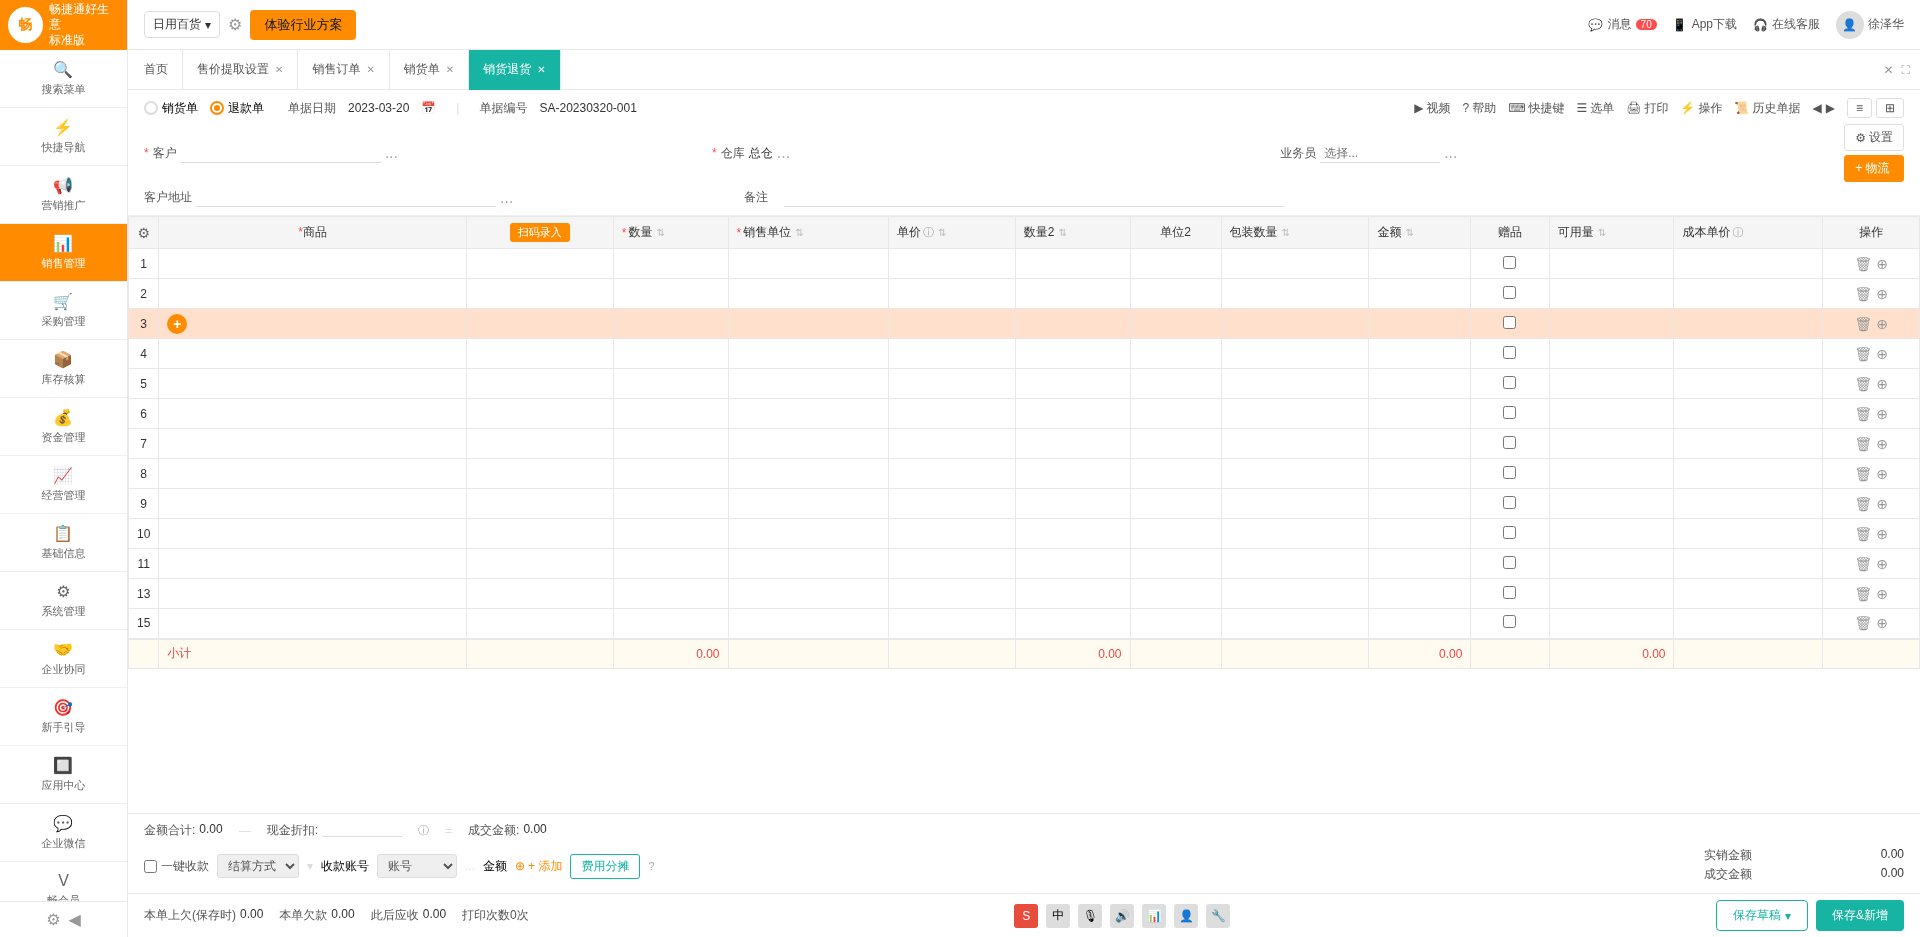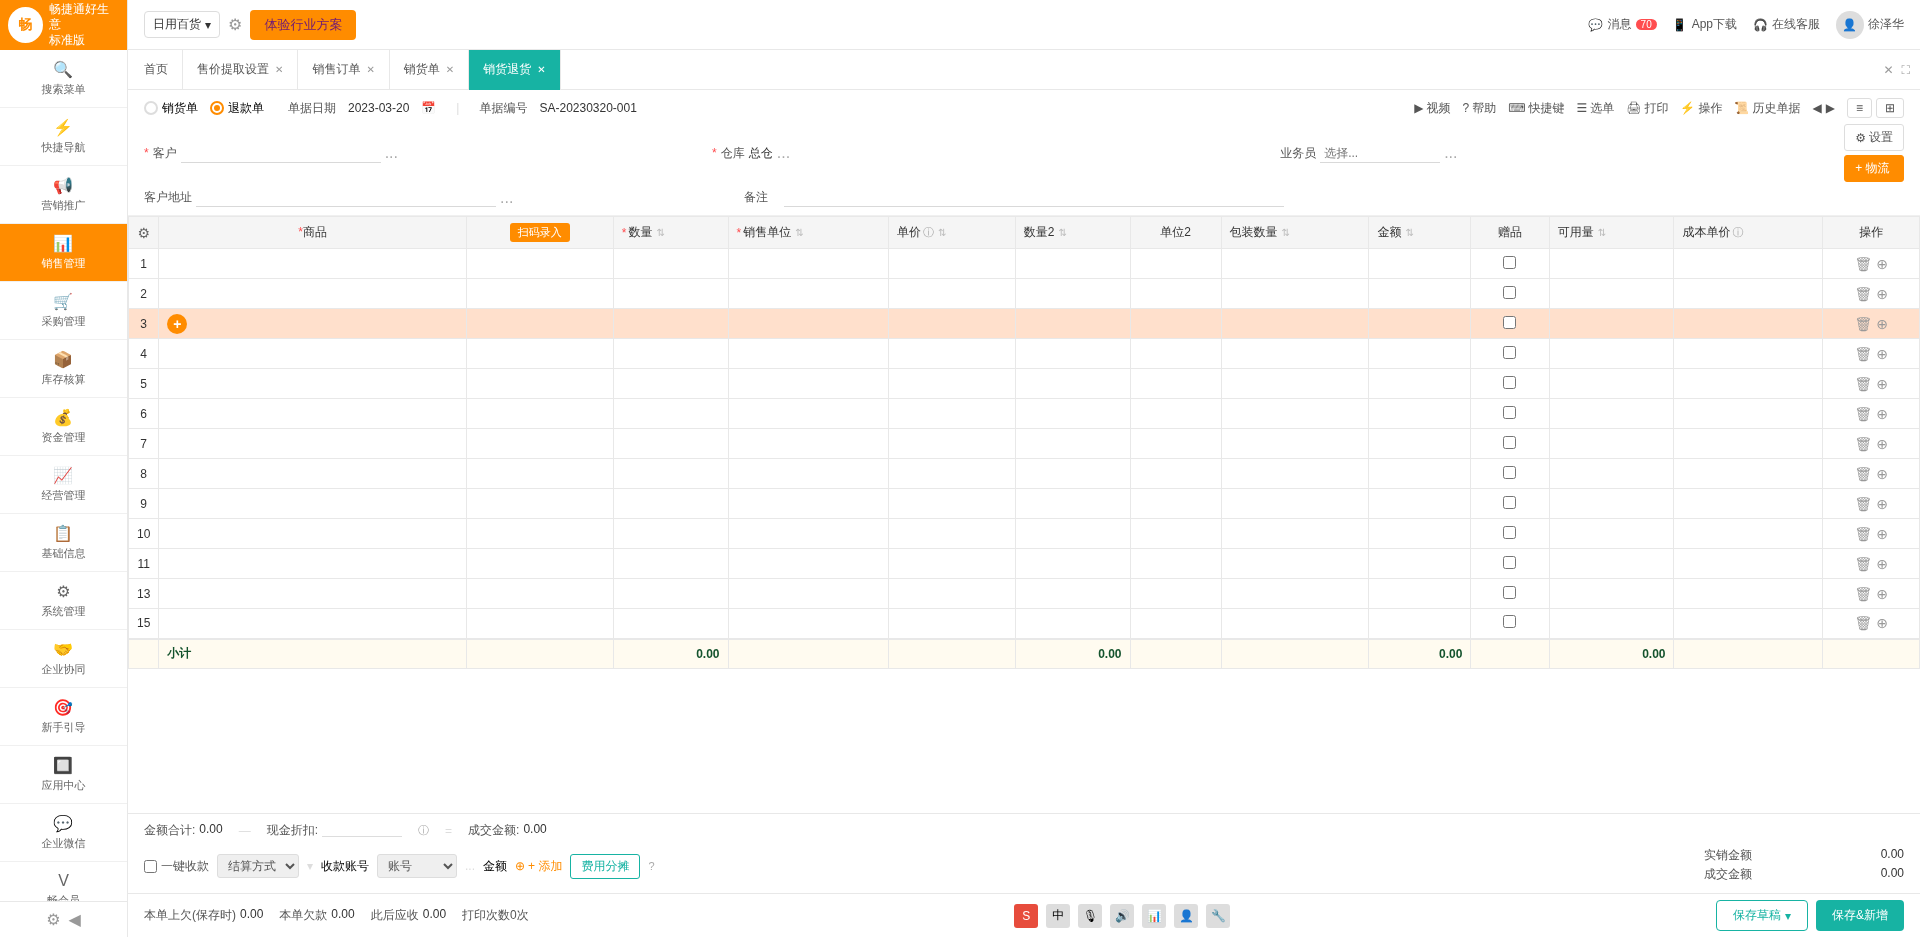--- a/index.html
+++ b/index.html
@@ -19,21 +19,21 @@
     .sidebar-bottom-btn { color: #999; cursor: pointer; font-size: 16px; }
 
     
     .main { flex: 1; display: flex; flex-direction: column; overflow: hidden; }
 
     
     .top-header { background: #fff; height: 50px; display: flex; align-items: center; justify-content: space-between; padding: 0 16px; border-bottom: 1px solid #e8e8e8; flex-shrink: 0; }
     .header-left { display: flex; align-items: center; gap: 8px; }
     .dropdown-selector { display: flex; align-items: center; gap: 4px; color: #333; cursor: pointer; padding: 4px 8px; border: 1px solid #ddd; border-radius: 4px; }
     .gear-btn { color: #999; cursor: pointer; font-size: 16px; }
-    .try-btn { background: #ff8c00; color: #701a75; padding: 6px 14px; border: none; border-radius: 4px; cursor: pointer; font-size: 13px; }
+    .try-btn { background: #ff8c00; color: #0f172a; padding: 6px 14px; border: none; border-radius: 4px; cursor: pointer; font-size: 13px; }
     .header-right { display: flex; align-items: center; gap: 16px; }
     .header-right-item { display: flex; align-items: center; gap: 4px; color: #555; cursor: pointer; font-size: 12px; }
     .badge { background: #ff4d4f; color: #fff; border-radius: 10px; padding: 0 5px; font-size: 10px; min-width: 16px; text-align: center; }
     .avatar { width: 28px; height: 28px; background: #ddd; border-radius: 50%; display: flex; align-items: center; justify-content: center; color: #888; font-size: 12px; }
 
     
     .tab-bar { background: #fff; height: 40px; display: flex; align-items: center; border-bottom: 1px solid #e8e8e8; flex-shrink: 0; padding: 0 8px; }
     .tab { display: flex; align-items: center; gap: 6px; padding: 0 14px; height: 40px; cursor: pointer; color: #555; border-right: 1px solid #e8e8e8; font-size: 13px; white-space: nowrap; }
     .tab:first-child { padding-left: 8px; }
     .tab.active { color: #fff; background: #17b3a3; }
@@ -68,21 +68,21 @@
     .data-table tr.highlighted td { background: #ffe0cc; }
     .row-num { color: #999; text-align: center; width: 30px; }
     .settings-col { width: 30px; text-align: center; }
     .scan-btn { background: #ff8c00; color: #fff; border: none; padding: 2px 8px; border-radius: 3px; cursor: pointer; font-size: 11px; }
     .checkbox-cell { text-align: center; }
     input[type="checkbox"] { cursor: pointer; }
     .action-cell { display: flex; gap: 4px; justify-content: center; align-items: center; }
     .action-icon { cursor: pointer; color: #999; font-size: 14px; }
     .add-btn { width: 20px; height: 20px; background: #ff8c00; color: #fff; border-radius: 50%; display: flex; align-items: center; justify-content: center; cursor: pointer; font-size: 14px; font-weight: bold; }
     .table-footer { background: #fffbf0; border-top: 2px solid #e8e8e8; }
-    .table-footer td { color: #14532d; font-weight: 700; }
+    .table-footer td { color: #ef4444; font-weight: 400; }
 
     
     .bottom-bar { background: #fff; padding: 8px 16px; border-top: 1px solid #e8e8e8; flex-shrink: 0; }
     .summary-row { display: flex; align-items: center; gap: 16px; margin-bottom: 8px; }
     .summary-item { display: flex; align-items: flex-start; gap: 4px; color: #555; }
     .summary-value { color: #333; font-weight: 500; }
     .summary-sep { color: #ddd; }
     .payment-row { display: flex; align-items: center; gap: 8px; }
     .payment-checkbox { display: flex; align-items: center; gap: 4px; cursor: pointer; color: #555; }
     .payment-select { border: 1px solid #ddd; padding: 3px 6px; border-radius: 3px; color: #555; min-width: 80px; }

